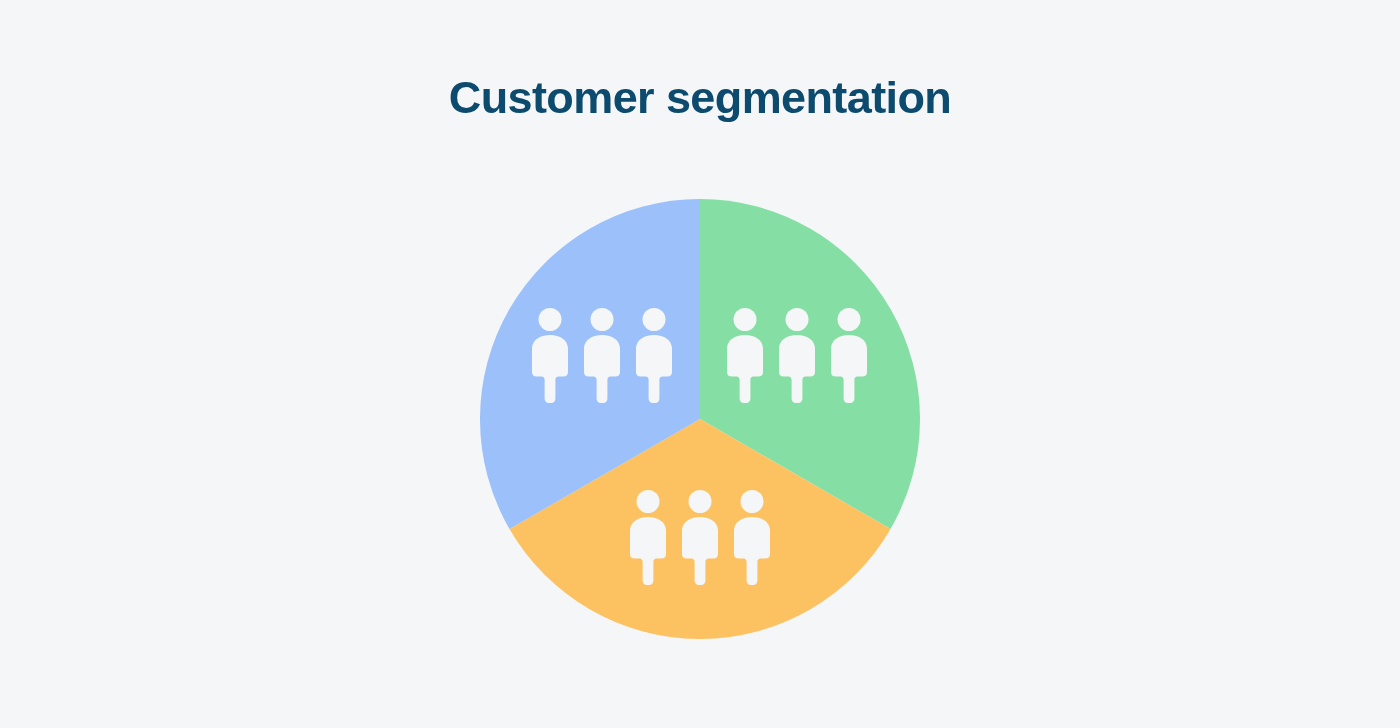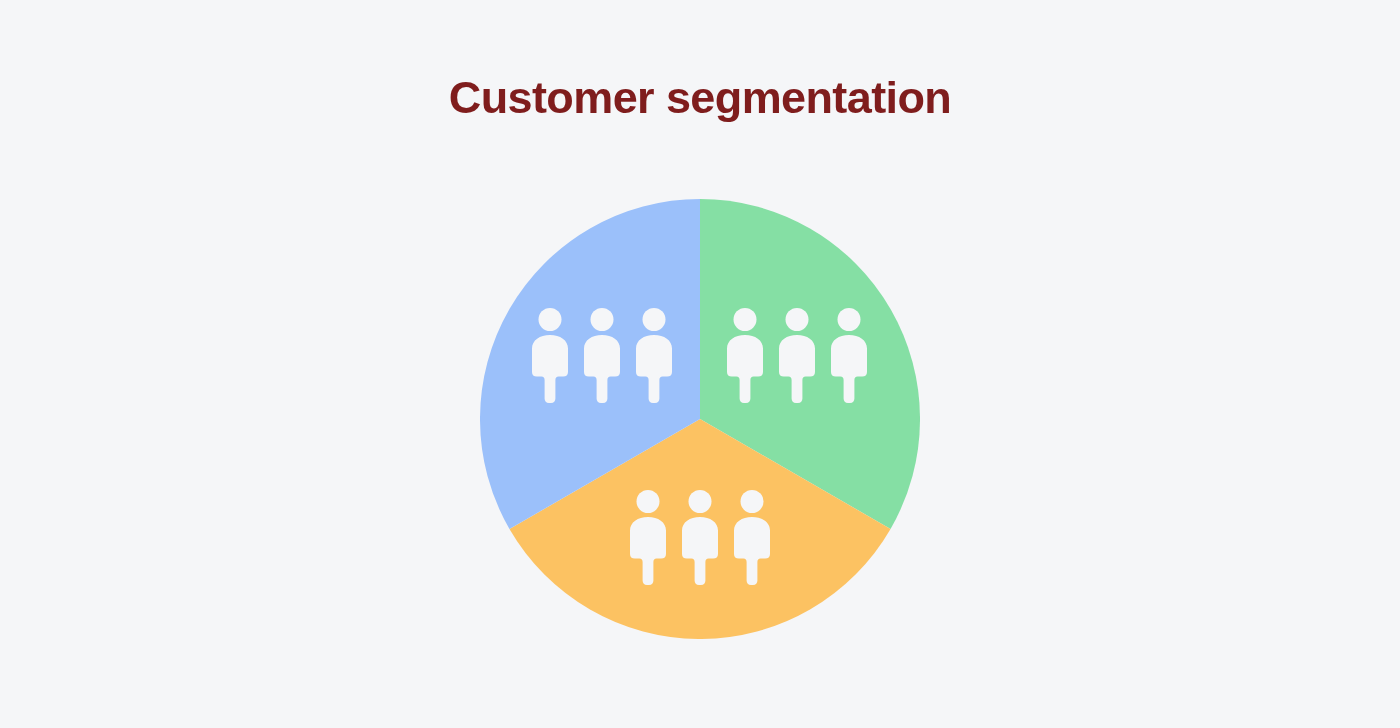--- a/index.html
+++ b/index.html
@@ -23,21 +23,21 @@
   #chart-title {
     position: absolute;
     left: 0;
     top: 68px;
     width: 1400px;
     text-align: center;
     font-family: "Liberation Sans", sans-serif;
     font-size: 45px;
     font-weight: bold;
     letter-spacing: -0.6px;
-    color: #7f1d1d;
+    color: #0c4a6e;
     line-height: 60px;
     white-space: nowrap;
   }
   #pie-wrap {
     position: absolute;
     left: 480px;
     top: 199px;
     width: 440px;
     height: 440px;
   }

